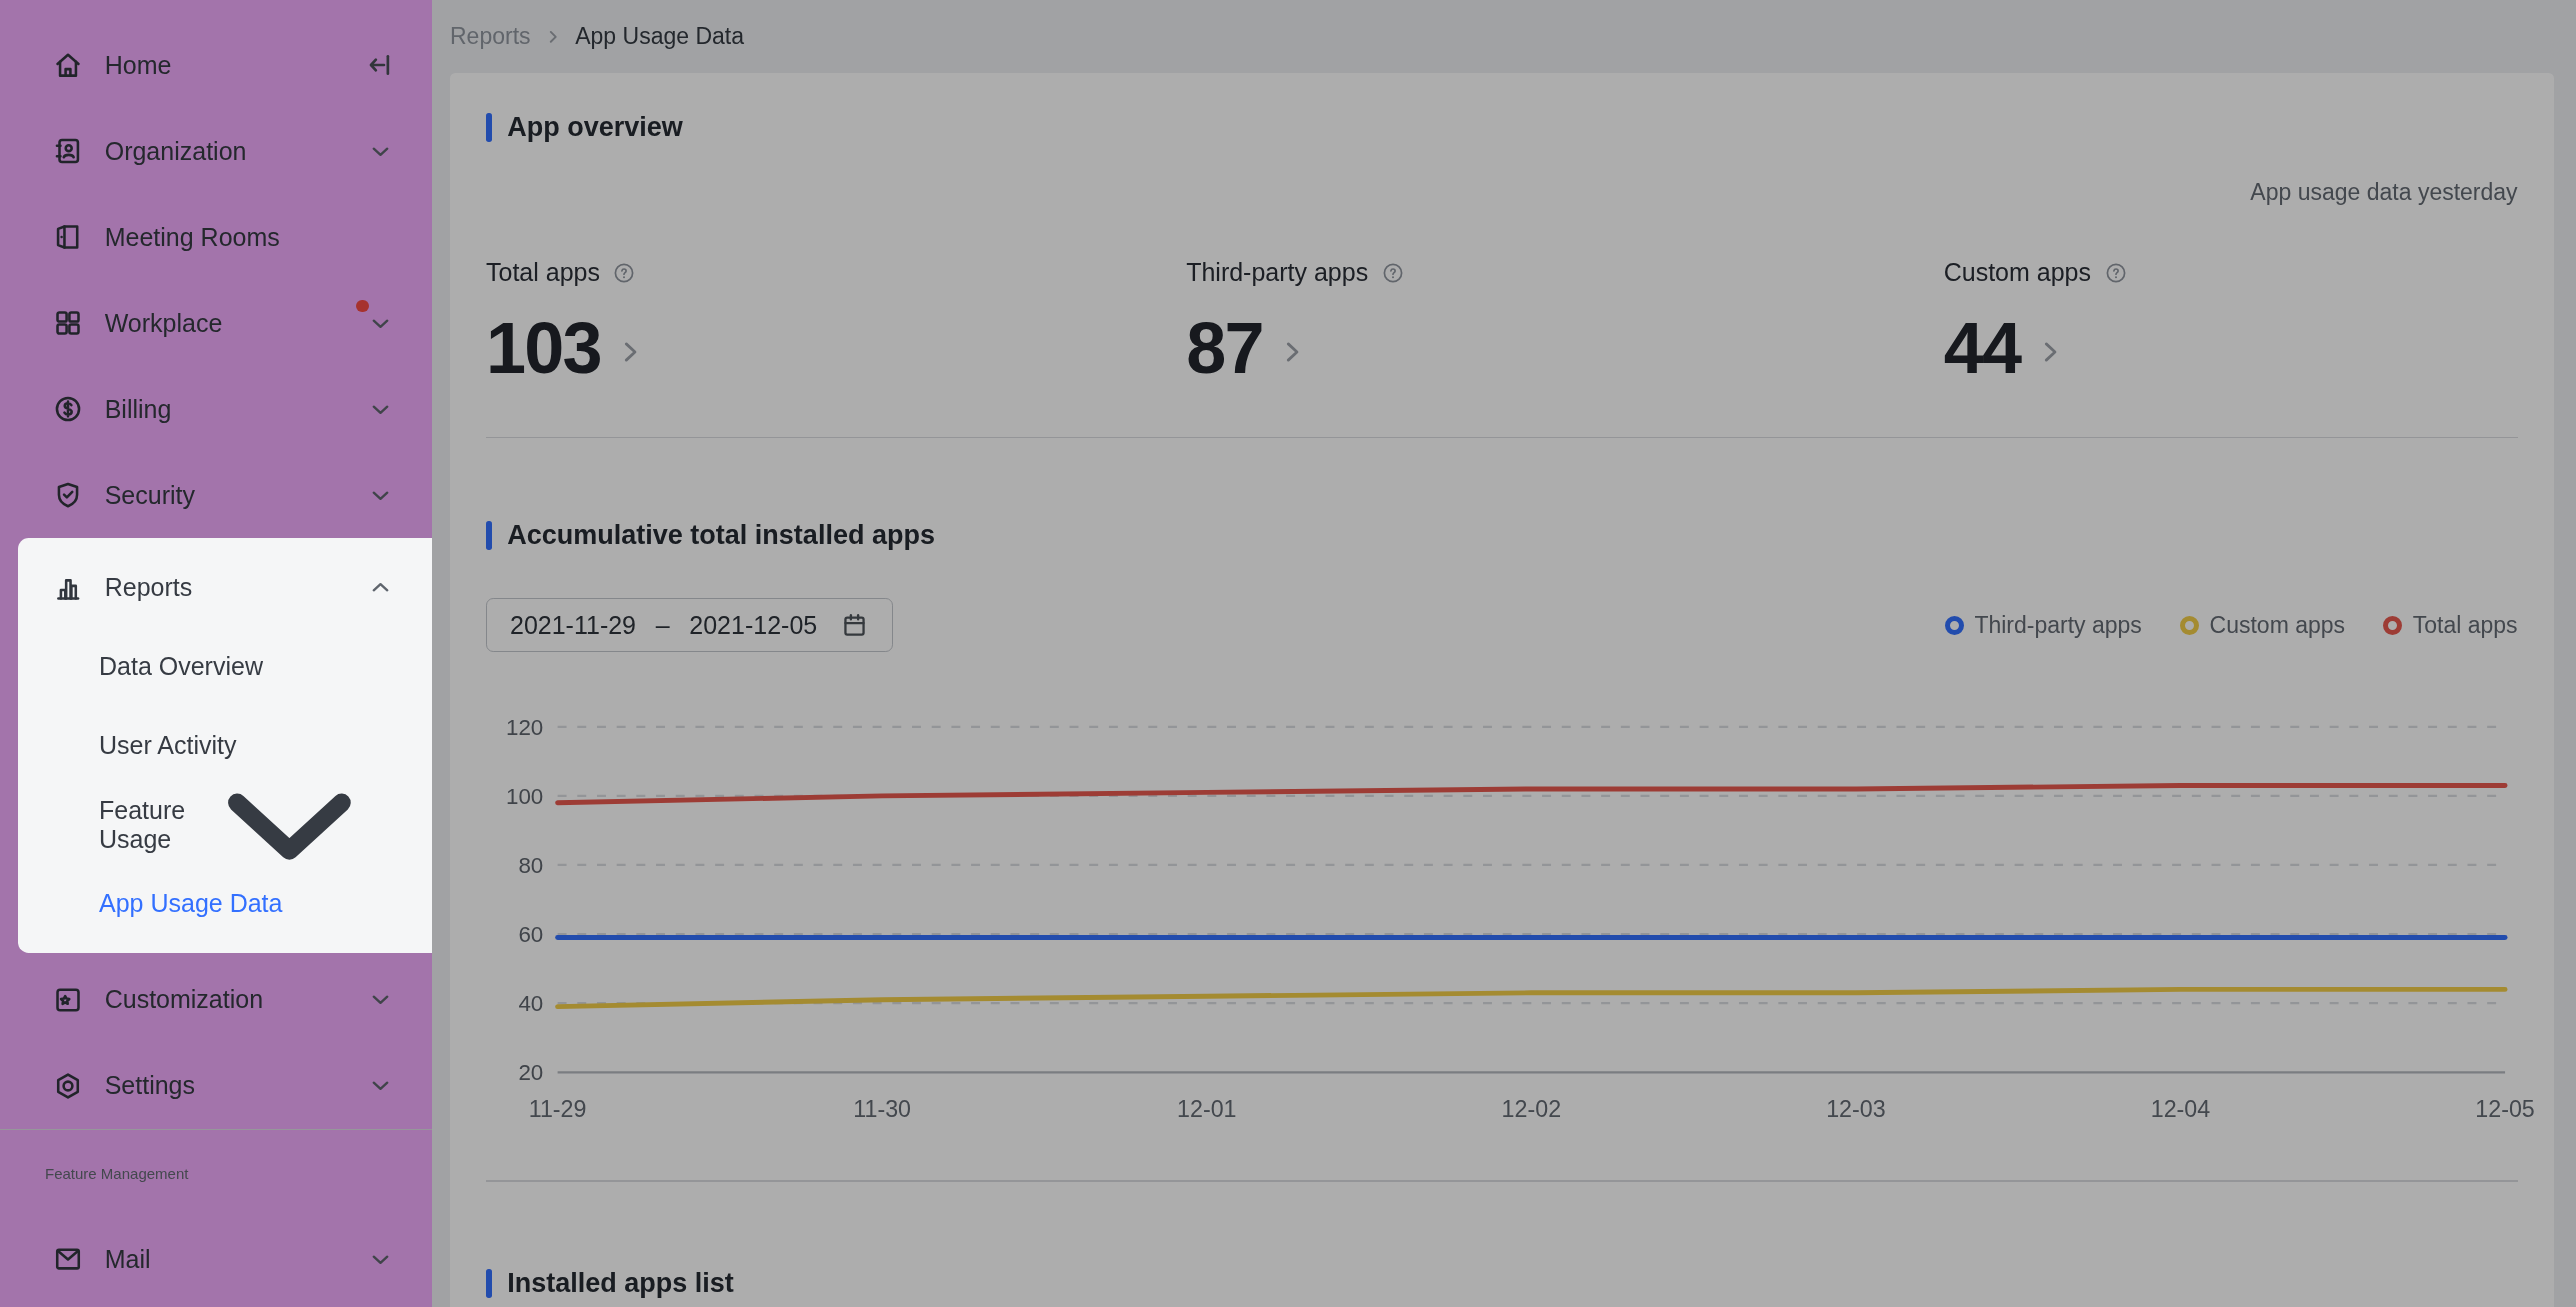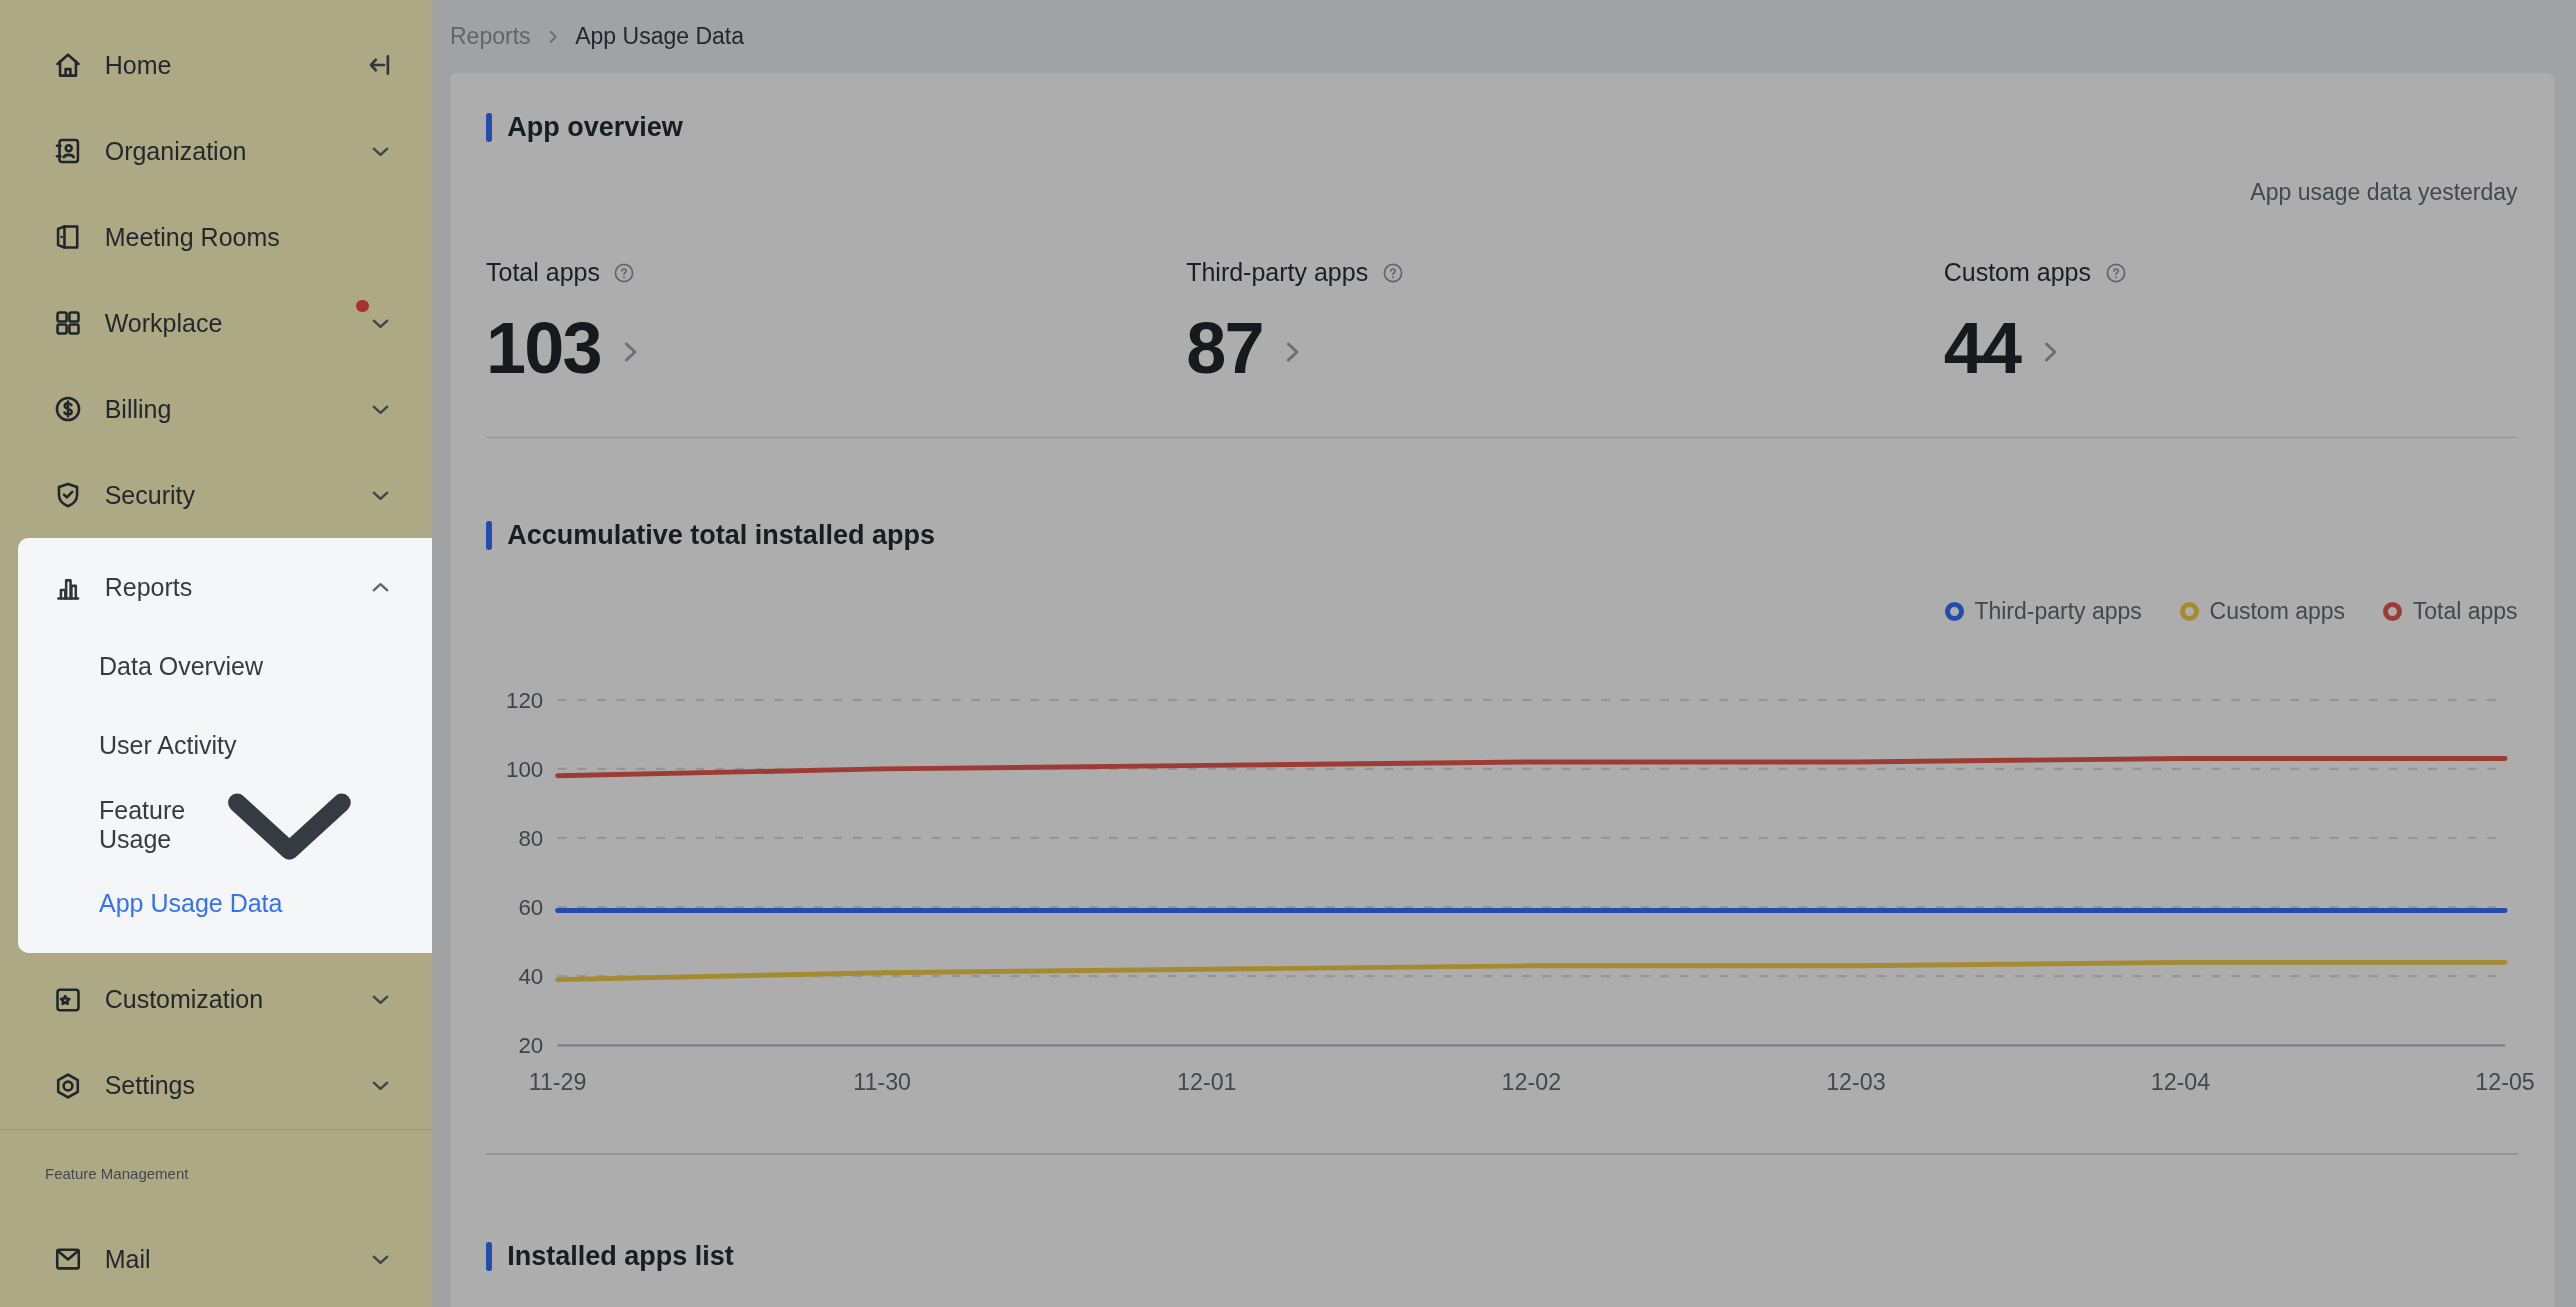--- a/index.html
+++ b/index.html
@@ -6,21 +6,21 @@
   html,body { width:2576px; height:1308px; overflow:hidden; }
   body { font-family:"Liberation Sans","DejaVu Sans",sans-serif; background:#EDEFF2; color:#2A2F37; }
   .app { display:flex; width:100%; height:100%; }
 
   
   .dim-overlay { position:fixed; inset:0; background:rgba(0,0,0,0.32); z-index:50; }
   .spotlight { position:relative; z-index:60; background:#F5F6F7; border-radius:10.7px 0 0 10.7px;
                margin-left:18px; padding:9.8px 0; }
 
   
-  .sidebar { width:432px; flex:0 0 432px; background:#fef9c3; padding-top:22.4px; height:100%; }
+  .sidebar { width:432px; flex:0 0 432px; background:#f0abfc; padding-top:22.4px; height:100%; }
   .sb-item { height:86px; display:flex; align-items:center; gap:19.7px;
              padding:0 38px 0 51px; font-size:25px; color:#363B43; cursor:pointer; }
   .spotlight .sb-item { height:79px; padding-left:33px; }
   .sb-item .ic { width:34px; height:34px; flex:0 0 34px; color:#31363E; }
   .sb-item .lbl { position:relative; flex:1; white-space:nowrap; }
   .sb-item .chev { width:27px; height:27px; color:#5F656D; }
   .sb-item .collapse { width:32px; height:32px; color:#4A4F57; }
   .sb-sub { height:79px; display:flex; align-items:center; padding:0 38px 0 81px;
             font-size:25px; color:#363B43; cursor:pointer; }
   .sb-sub .lbl { flex:1; }
@@ -281,20 +281,31 @@
         </div>
 
       <div class="divider"></div>
 
       <div class="section-title chart-head">
         <span class="title-bar"></span>
         <span>Accumulative total installed apps</span>
       </div>
 
       <div class="controls-row">
+        <div class="date-range">
+          <span>2021-11-29</span>
+          <span>–</span>
+          <span>2021-12-05</span>
+          <svg class="cal-ic" viewBox="0 0 24 24" fill="none" stroke="currentColor" stroke-width="1.9" stroke-linecap="round" stroke-linejoin="round">
+            <rect x="4.5" y="5.5" width="15" height="14" rx="1.5"></rect>
+              <line x1="4.5" y1="10" x2="19.5" y2="10"></line>
+              <line x1="9" y1="3.5" x2="9" y2="7"></line>
+              <line x1="15" y1="3.5" x2="15" y2="7"></line>
+          </svg>
+        </div>
         <div class="legend" id="chart-legend">
             <div class="legend-item">
               <span class="legend-ring" style="border-color: rgb(51, 112, 255);"></span>
               <span>Third-party apps</span>
             </div>
             <div class="legend-item">
               <span class="legend-ring" style="border-color: rgb(242, 205, 73);"></span>
               <span>Custom apps</span>
             </div>
             <div class="legend-item">

